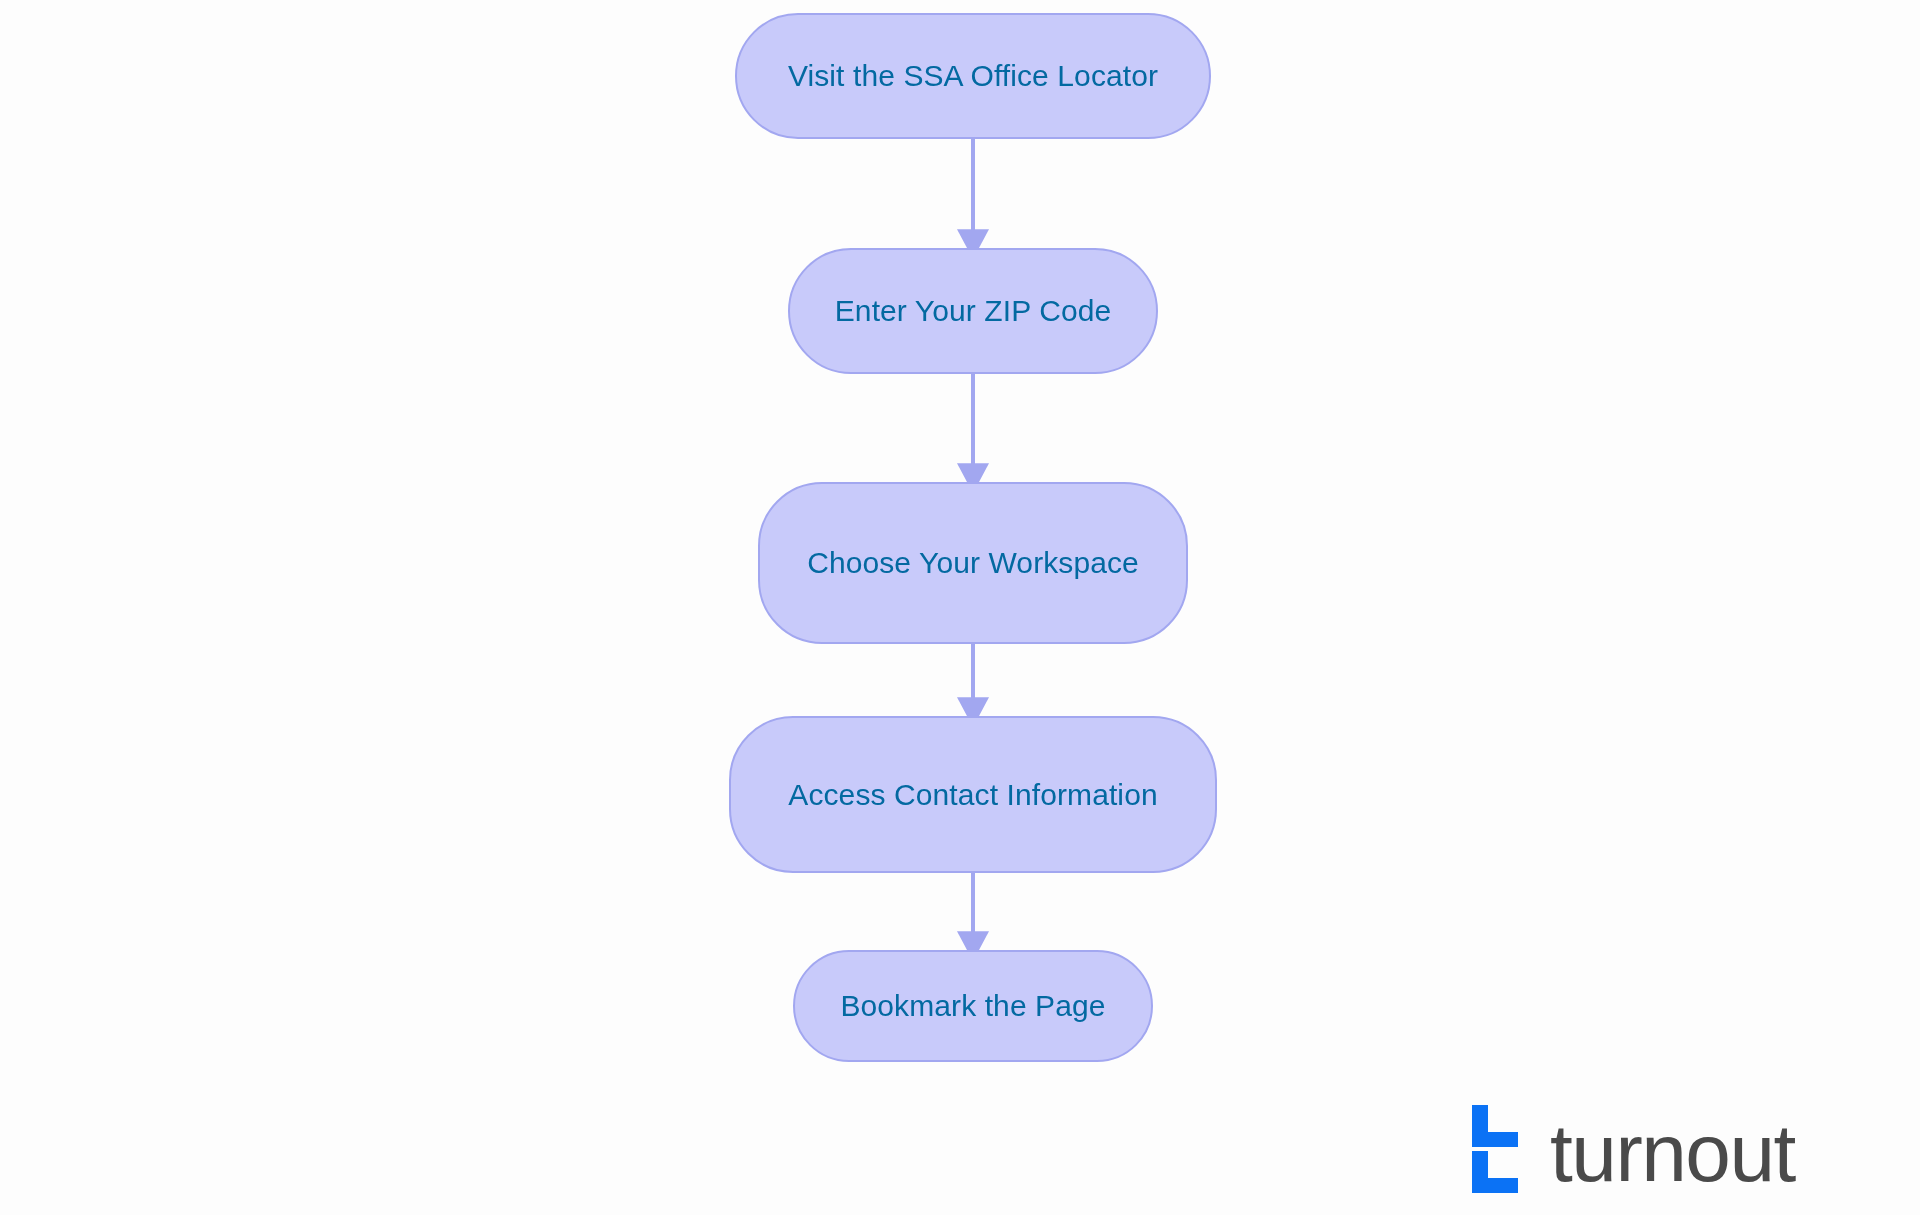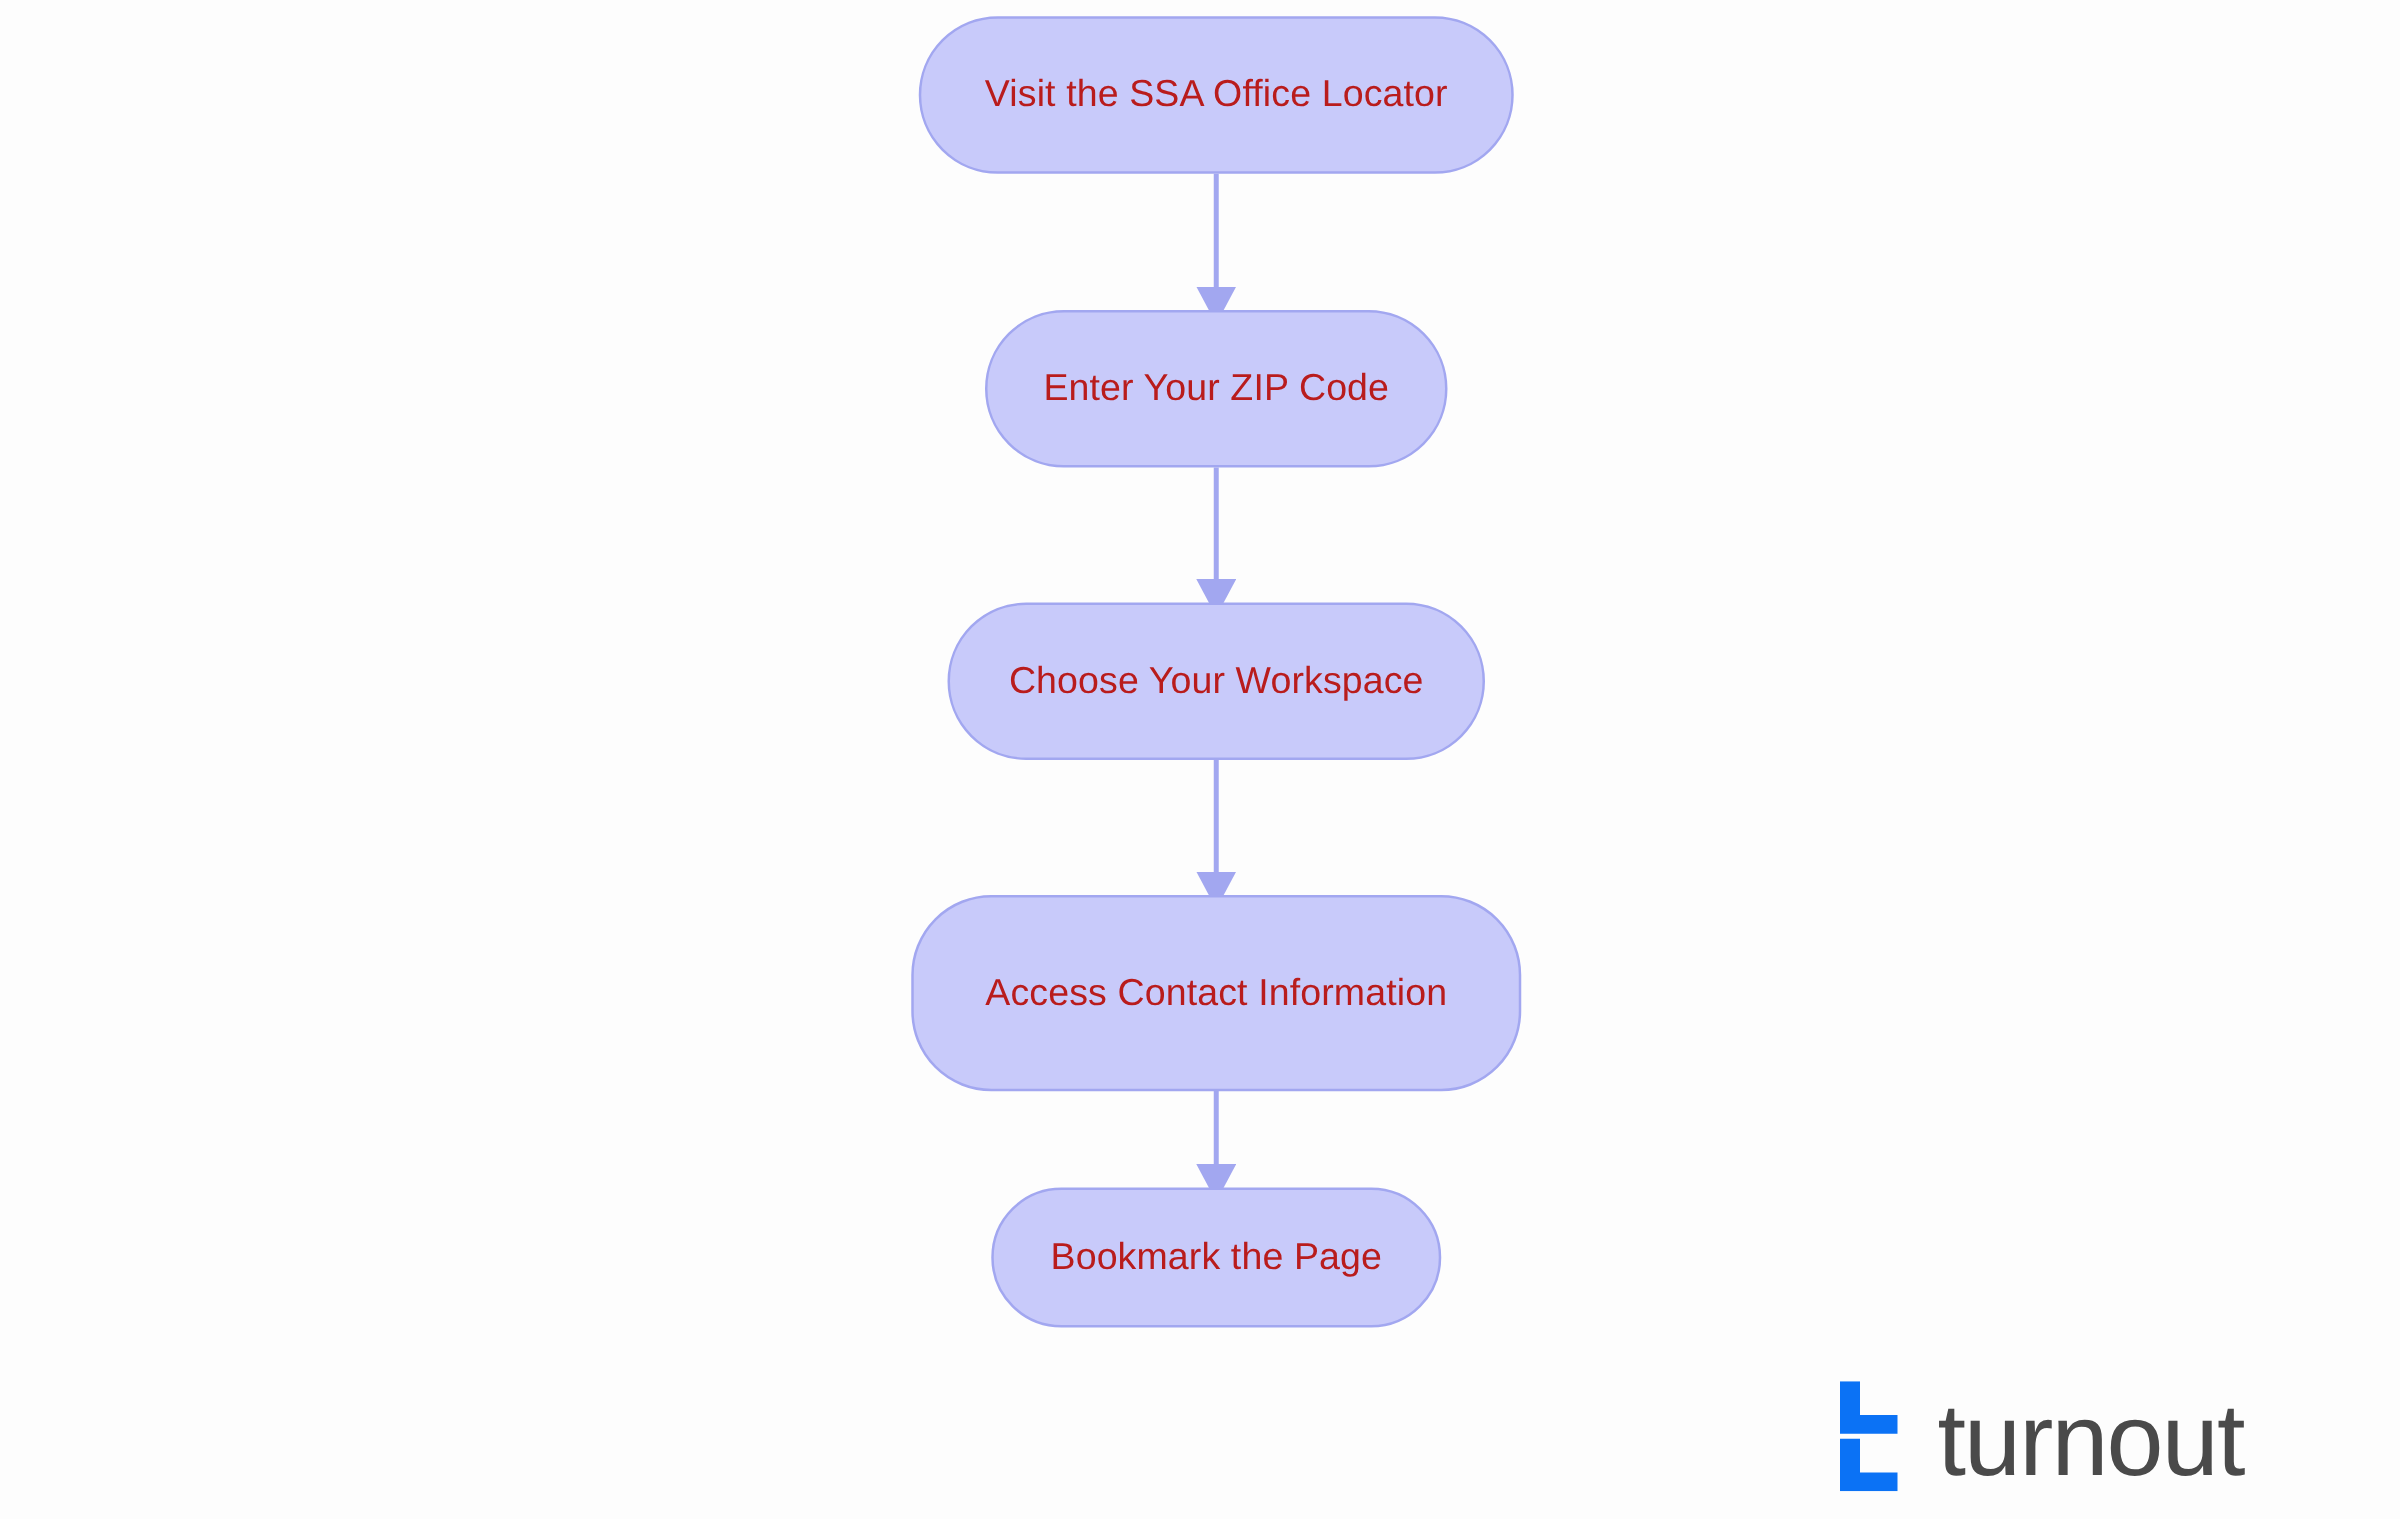--- a/index.html
+++ b/index.html
@@ -29,21 +29,21 @@
     background: #c8cafa;
     border: 2px solid #a2a7f0;
     border-radius: 64px;
     display: flex;
     align-items: center;
     justify-content: center;
     text-align: center;
   }
 
   .flow-node-label {
-    color: #b91c1c;
+    color: #0369a1;
     font-family: "Liberation Sans", sans-serif;
     font-size: 30px;
     font-weight: 400;
     letter-spacing: 0.1px;
     white-space: nowrap;
     line-height: 1;
   }
 
   .flow-arrow {
     position: absolute;
@@ -97,21 +97,21 @@
   </svg>
 
   <div class="flow-node" style="left:735px; top:13px; width:476px; height:126px;">
     <span class="flow-node-label">Visit the SSA Office Locator</span>
   </div>
 
   <div class="flow-node" style="left:788px; top:248px; width:370px; height:126px;">
     <span class="flow-node-label">Enter Your ZIP Code</span>
   </div>
 
-  <div class="flow-node" style="left:758px; top:482px; width:430px; height:126px;">
+  <div class="flow-node" style="left:758px; top:482px; width:430px; height:162px;">
     <span class="flow-node-label">Choose Your Workspace</span>
   </div>
 
   <div class="flow-node" style="left:729px; top:716px; width:488px; height:157px;">
     <span class="flow-node-label">Access Contact Information</span>
   </div>
 
   <div class="flow-node" style="left:793px; top:950px; width:360px; height:112px;">
     <span class="flow-node-label">Bookmark the Page</span>
   </div>

